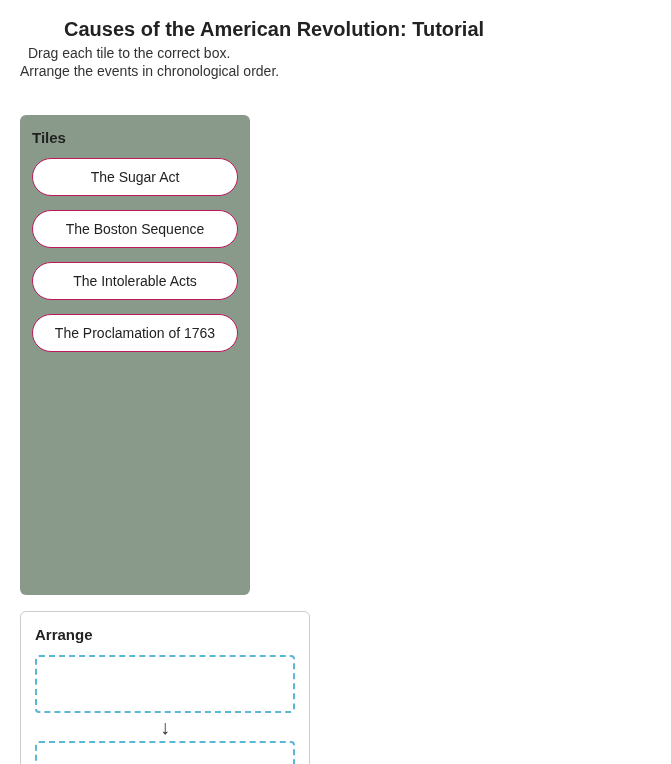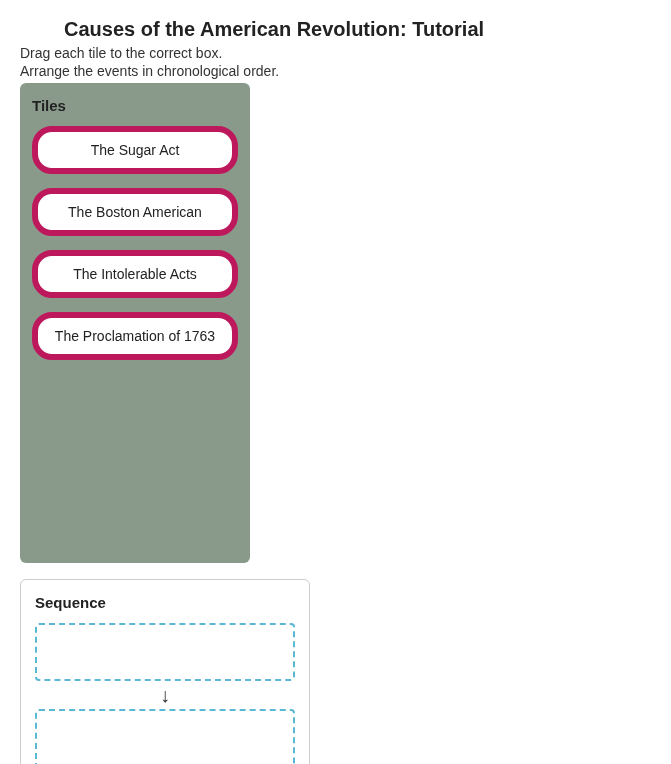--- a/index.html
+++ b/index.html
@@ -21,26 +21,27 @@
       font-weight: bold;
       color: #222;
       margin-bottom: 4px;
       margin-left: 44px;
     }
 
     .instruction-1 {
       font-size: 14px;
       color: #333;
       margin-bottom: 2px;
+      margin-left: 8px;
     }
 
     .instruction-2 {
       font-size: 14px;
       color: #333;
-      margin-bottom: 4px;
+      margin-bottom: 36px;
     }
 
     .main-area {
       display: flex;
       flex-direction: column;
       gap: 16px;
       align-items: flex-start;
     }
 
     
@@ -61,21 +62,21 @@
 
     .tile {
       background: #fff;
       border-radius: 20px;
       padding: 10px 14px;
       margin-bottom: 14px;
       text-align: center;
       font-size: 14px;
       color: #222;
       cursor: grab;
-      border: 6px solid #be185d;
+      border: 1px solid #be185d;
       user-select: none;
     }
 
     .tile:last-child {
       margin-bottom: 0;
     }
 
     
     .sequence-panel {
       background: #fff;
@@ -122,27 +123,27 @@
 <div class="page-title">Causes of the American Revolution: Tutorial</div>
 <div class="instruction-1">Drag each tile to the correct box.</div>
 <div class="instruction-2">Arrange the events in chronological order.</div>
 
 <div class="main-area">
 
   <div class="tiles-panel">
     <div class="tiles-label">Tiles</div>
 
     <div class="tile" draggable="true">The Sugar Act</div>
-    <div class="tile" draggable="true">The Boston American</div>
+    <div class="tile" draggable="true">The Boston Sequence</div>
     <div class="tile" draggable="true">The Intolerable Acts</div>
     <div class="tile" draggable="true">The Proclamation of 1763</div>
   </div>
 
   <div class="sequence-panel">
-    <div class="sequence-label">Sequence</div>
+    <div class="sequence-label">Arrange</div>
 
     <div class="sequence-item">
       <div class="sequence-box"></div>
     </div>
 
     <div class="arrow-down">↓</div>
 
     <div class="sequence-item">
       <div class="sequence-box"></div>
     </div>

